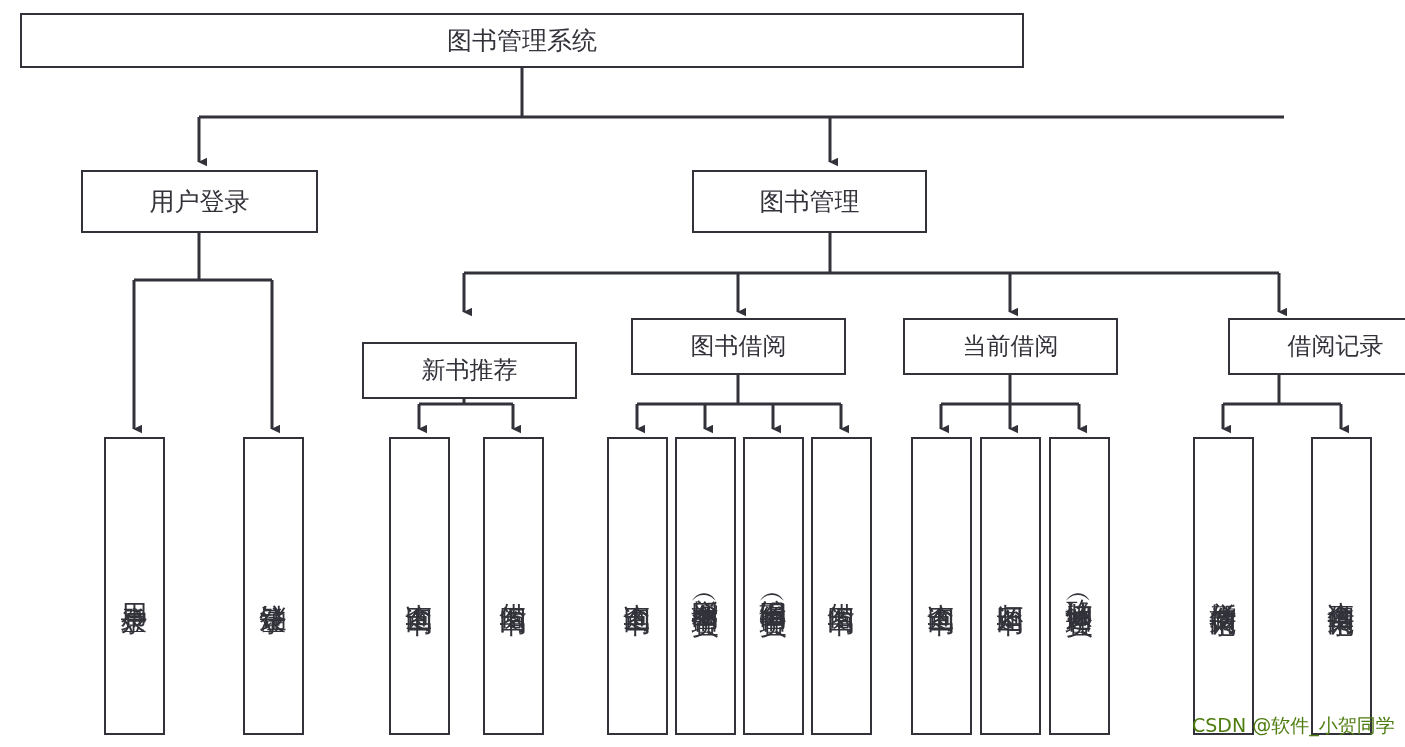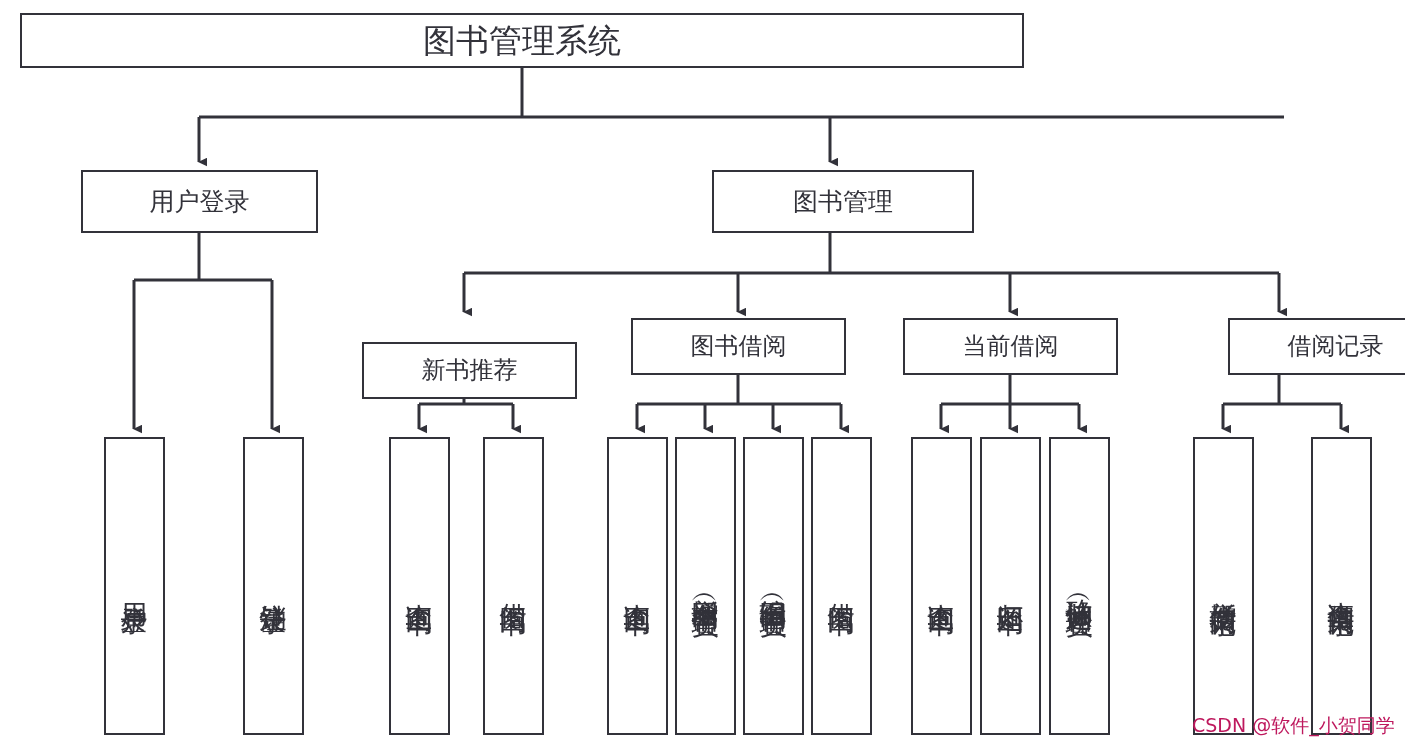--- a/index.html
+++ b/index.html
@@ -39,42 +39,42 @@
     justify-content: center;
     overflow: hidden;
   }
   .node .label {
     color: #32323a;
     line-height: 1.02;
     white-space: pre;
     text-align: center;
   }
   .node-root .label {
-    font-size: 33px;
+    font-size: 25px;
   }
   .node-l1 .label {
     font-size: 25px;
   }
   .node-l2 .label {
     font-size: 24px;
   }
   .node-leaf {
     align-items: center;
     justify-content: center;
   }
   .node-leaf .label {
     font-size: 27px;
     writing-mode: vertical-rl;
     text-orientation: upright;
     letter-spacing: 2px;
     line-height: 1;
   }
   .watermark {
     position: absolute;
-    color: #be185d;
+    color: #4d7c0f;
     font-size: 19px;
     font-family: "DejaVu Sans", "Liberation Sans", sans-serif;
     white-space: pre;
     user-select: none;
   }
 </style>
 </head>
 <body>
 
 <div id="diagram-root">
@@ -131,21 +131,21 @@
     </g>
   </svg>
 
   <div class="node node-root" style="left:20px; top:13px; width:1004px; height:55px;">
     <span class="label">图书管理系统</span>
   </div>
 
   <div class="node node-l1" style="left:81px; top:170px; width:237px; height:63px;">
     <span class="label">用户登录</span>
   </div>
-  <div class="node node-l1" style="left:712px; top:170px; width:262px; height:63px;">
+  <div class="node node-l1" style="left:692px; top:170px; width:235px; height:63px;">
     <span class="label">图书管理</span>
   </div>
 
   <div class="node node-l2" style="left:362px; top:318px; width:215px; height:57px;margin-top:24px;">
     <span class="label">新书推荐</span>
   </div>
   <div class="node node-l2" style="left:903px; top:318px; width:215px; height:57px;">
     <span class="label">当前借阅</span>
   </div>
   <div class="node node-l2" style="left:631px; top:318px; width:215px; height:57px;">

